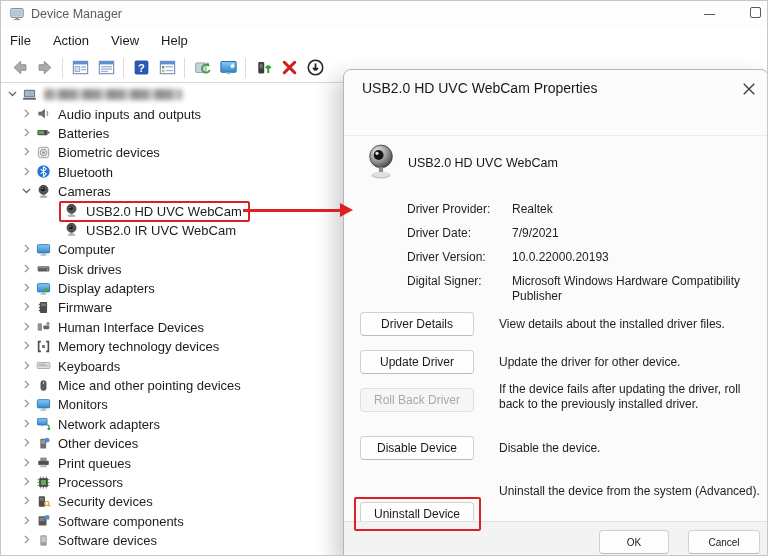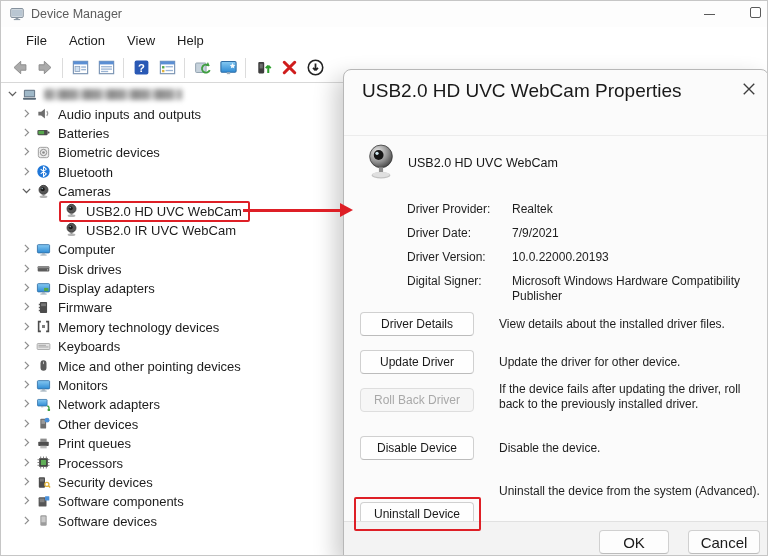--- a/index.html
+++ b/index.html
@@ -11,21 +11,21 @@
   
   .titlebar { position:absolute; left:0; top:0; right:0; height:26px; background:#fdfdfd; }
   .titlebar .app-icon { position:absolute; left:8px; top:5px; width:16px; height:16px; }
   .titlebar .title { position:absolute; left:30px; top:6px; font-size:12.5px; color:#5b5b5b; }
   .win-min { position:absolute; left:703px; top:13px; width:11px; height:1.4px; background:#5a5a5a; }
   .win-max { position:absolute; left:749px; top:6px; width:11px; height:11px;
     border:1.3px solid #5a5a5a; border-radius:2px; background:#fff; }
 
   
   .menubar { position:absolute; left:0; top:28px; right:0; height:23px; display:flex;
-    align-items:center; padding-left:25px; gap:22px; background:#fff; }
+    align-items:center; padding-left:9px; gap:22px; background:#fff; }
   .menubar .mi { font-size:13px; color:#1c1c1c; }
 
   
   .toolbar { position:absolute; left:0; top:52px; right:0; height:30px; background:#fff;
     border-bottom:1px solid #d8d8d8; display:flex; align-items:center; padding-left:5px; }
   .tbtn { width:26px; height:24px; display:flex; align-items:center; justify-content:center; }
   .tbtn svg { width:19px; height:19px; }
   .tsep { width:1px; height:20px; background:#dcdcdc; margin:0 4px; }
 
   
@@ -50,21 +50,21 @@
   .arrow-line { position:absolute; left:242px; top:208px; width:100px; height:2.6px;
     background:var(--red); z-index:40; }
   .arrow-head { position:absolute; left:339px; top:201.5px; width:0; height:0; z-index:41;
     border-top:7.5px solid transparent; border-bottom:7.5px solid transparent;
     border-left:13px solid var(--red); }
 
   
   .dialog { position:absolute; left:342px; top:68px; width:426px; height:488px;
     background:#fbfbfb; border:1px solid #b7b7b7; border-radius:8px 8px 0 0;
     box-shadow:-8px 8px 22px rgba(0,0,0,.20); z-index:10; }
-  .dlg-title { position:absolute; left:18px; top:10px; font-size:19px; color:#191919; }
+  .dlg-title { position:absolute; left:18px; top:10px; font-size:14px; color:#191919; }
   .dlg-close { position:absolute; left:398px; top:12px; width:14px; height:14px; }
   .tabs { position:absolute; left:9px; top:38px; display:flex; align-items:flex-end; }
   .tab { padding:5px 8px; font-size:12px; color:#1b1b1b; position:relative; }
   .tab.active { background:#fefefe; border:1px solid #dadada; border-bottom-color:#fefefe;
     border-radius:2px 2px 0 0; }
   .tabline { position:absolute; left:0; right:0; top:65px; border-top:1px solid #ececec; }
 
   .dev-icon { position:absolute; left:20px; top:74px; width:34px; height:38px; }
   .dev-name { position:absolute; left:64px; top:86px; font-size:12.5px; color:#161616; }
 
@@ -75,21 +75,21 @@
     border:1px solid #d0d0d0; border-bottom-color:#bcbcbc; border-radius:4px;
     font-size:12px; color:#1a1a1a; font-family:"Liberation Sans",sans-serif;
     display:flex; align-items:center; justify-content:center; }
   .act-btn.disabled { color:#a8a8a8; background:#f6f6f6; border-color:#dedede; }
   .act-desc { position:absolute; left:155px; width:262px; font-size:12px; color:#1e1e1e; line-height:15px; }
 
   .dlg-footer { position:absolute; left:0; right:0; top:451px; bottom:0;
     background:#f3f3f3; border-top:1px solid #e1e1e1; }
   .foot-btn { position:absolute; top:8px; height:24px; background:#fdfdfd;
     border:1px solid #d0d0d0; border-bottom-color:#bcbcbc; border-radius:4px;
-    font-size:15px; color:#1a1a1a; font-family:"Liberation Sans",sans-serif; }
+    font-size:10px; color:#1a1a1a; font-family:"Liberation Sans",sans-serif; }
   .btn-ok { left:255px; width:70px; }
   .btn-cancel { left:344px; width:72px; }
 
   .hiddendefs { position:absolute; width:0; height:0; overflow:hidden; }
 </style>
 </head>
 <body>
 
 <svg class="hiddendefs" aria-hidden="true">
   <defs>
@@ -475,20 +475,29 @@
       <span class="ticon"><svg>
             <use href="#sy-firmware"></use>
           </svg></span>
       <span>Firmware</span>
     </div>
     <div class="trow lv1">
       <span class="chev"><svg>
             <use href="#sy-chev-r"></use>
           </svg></span>
       <span class="ticon"><svg>
+            <use href="#sy-hid"></use>
+          </svg></span>
+      <span>Human Interface Devices</span>
+    </div>
+    <div class="trow lv1">
+      <span class="chev"><svg>
+            <use href="#sy-chev-r"></use>
+          </svg></span>
+      <span class="ticon"><svg>
             <use href="#sy-memory"></use>
           </svg></span>
       <span>Memory technology devices</span>
     </div>
     <div class="trow lv1">
       <span class="chev"><svg>
             <use href="#sy-chev-r"></use>
           </svg></span>
       <span class="ticon"><svg>
             <use href="#sy-keyboard"></use>

